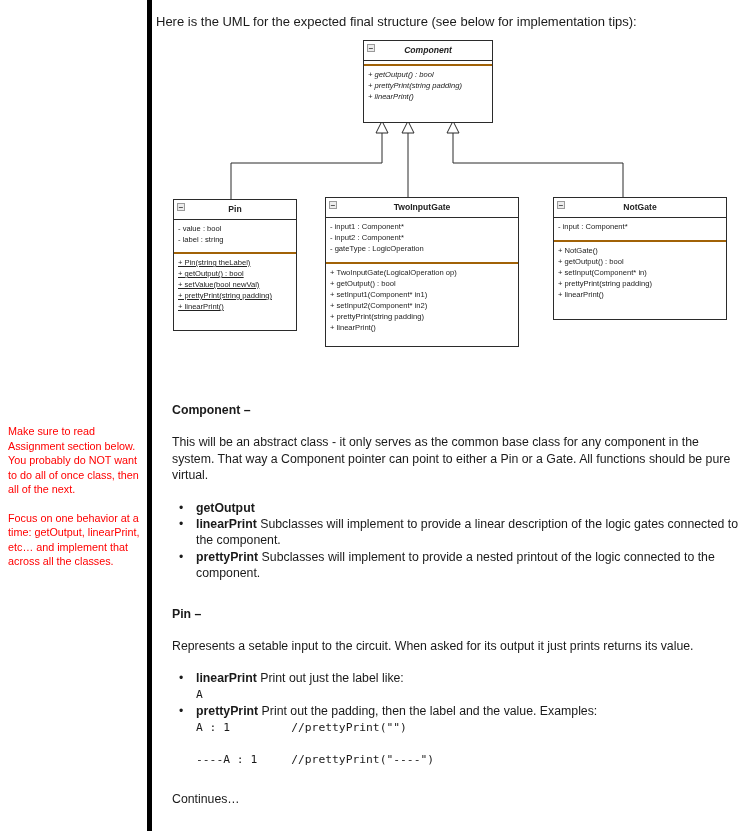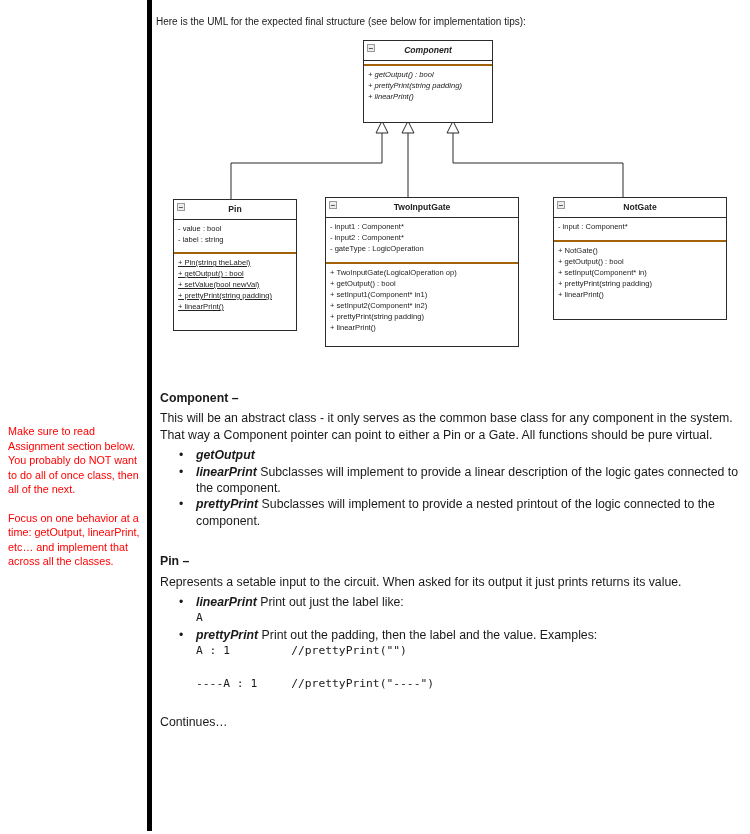--- a/index.html
+++ b/index.html
@@ -17,21 +17,21 @@
   
   .margin-notes{
     position:absolute;left:8px;top:424px;width:139px;
     font-size:10.8px;line-height:14.5px;font-weight:normal;
   }
   .margin-notes p{margin:0;}
   .margin-notes p + p{margin-top:14px;}
 
   
   .intro{position:absolute;left:156px;top:14px;width:586px;margin:0;
-    font-size:10px;line-height:16px;}
+    font-size:13px;line-height:16px;}
 
   
   .diagram{position:absolute;left:0;top:0;width:750px;height:370px;}
   .connectors{position:absolute;left:0;top:0;pointer-events:none;}
   .uml-class{
     position:absolute;background:#fff;border:1px solid #2b2b2b;
     font-size:7.6px;line-height:11px;color:#222;
     box-shadow:0 0 0 0;
   }
   .uml-title{
@@ -61,26 +61,26 @@
   .box-two .uml-methods{height:80px;}
   .box-not{left:553px;top:197px;width:172px;height:121px;}
   .box-not .uml-attrs{height:24px;}
   .box-not .uml-methods{height:75px;}
 
   
   .sections{
     position:absolute;left:156px;top:386px;width:592px;
     font-size:12.3px;line-height:16.4px;
   }
-  .sections p{margin:4px;}
+  .sections p{margin:16px;}
   .h{font-weight:bold;}
   .h-pin{margin-top:24px !important;}
   .bullet{position:relative;padding-left:40px;}
   .marker{position:absolute;left:23px;top:0;}
-  .bullet b{font-weight:bold;font-style:italic;}
+  .bullet b{font-weight:bold;}
   .code{
     font-family:"DejaVu Sans Mono",monospace;
     font-size:11.3px;line-height:16.4px;white-space:pre;
   }
   .code.gap-top{margin-top:16px;}
   .continues{margin-top:22px !important;}
 </style>
 </head>
 <body>
 

